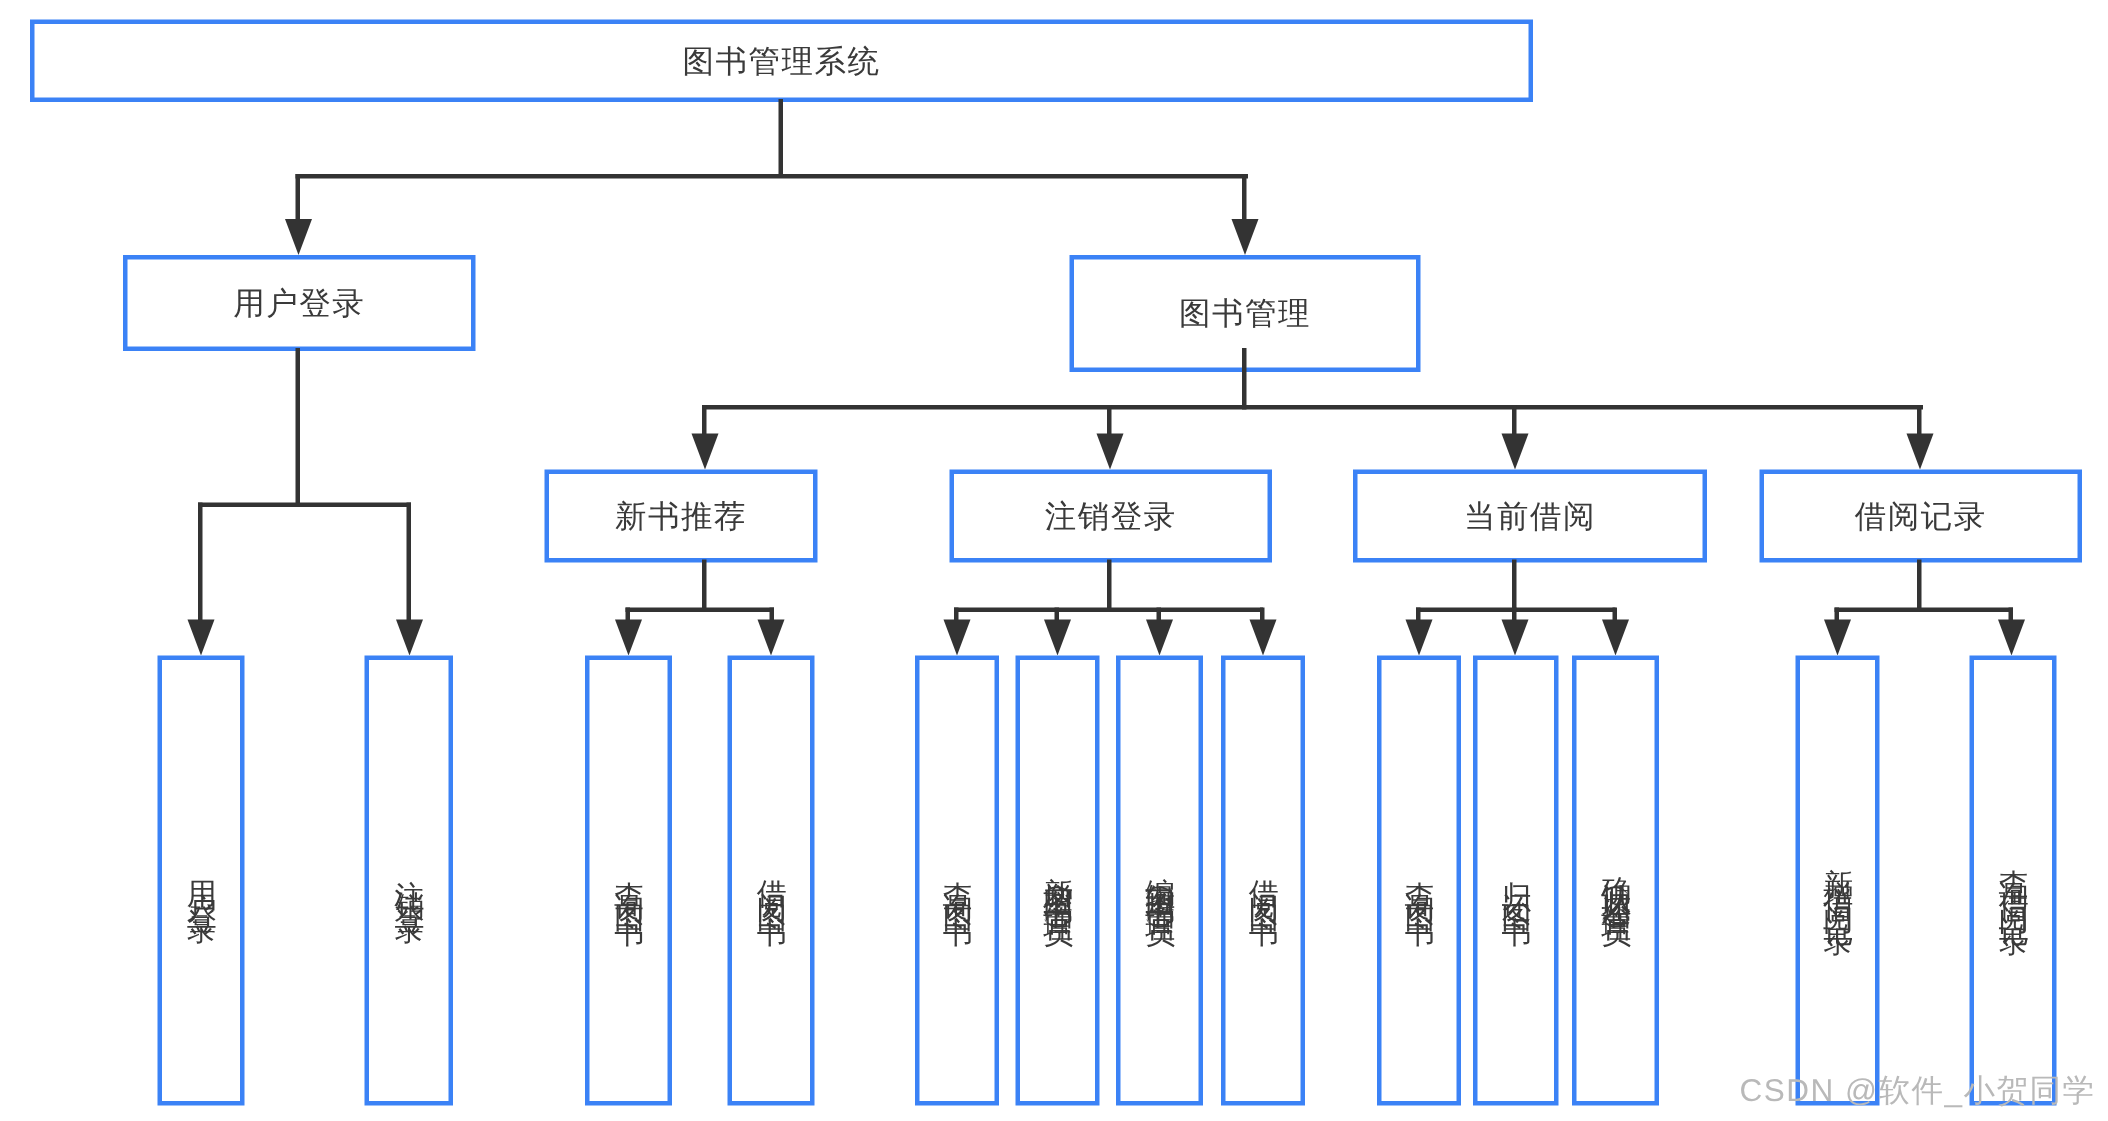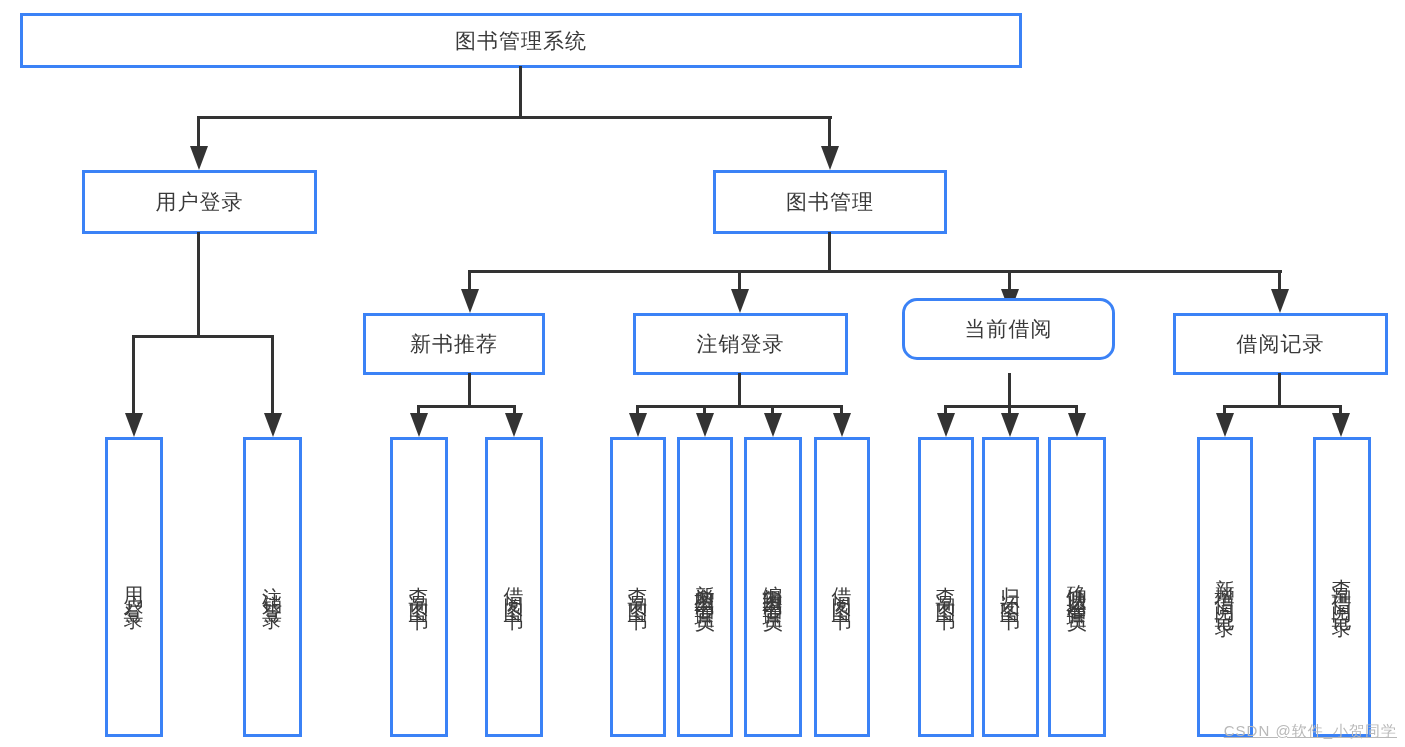--- a/index.html
+++ b/index.html
@@ -33,25 +33,24 @@
   .hline{position:absolute;height:3px;background:#333333;}
   .arrow{
     position:absolute;width:0;height:0;
     border-left:9px solid transparent;
     border-right:9px solid transparent;
     border-top:24px solid #333333;
   }
   .watermark{
     position:absolute;
     right:8px;bottom:6px;
-    font-size:15px;
+    font-size:21px;
     color:#b9b9b9;
     letter-spacing:1px;
     white-space:nowrap;
-    text-decoration:underline;
   }
 </style>
 </head>
 <body>
 
 <div id="stage">
 
   <div class="box box-h" style="left:20px;top:13px;width:1002px;height:55px;">
     <span>图书管理系统</span>
   </div>
@@ -59,21 +58,21 @@
   <div class="vline" style="left:519px;top:66px;height:52px;"></div>
   <div class="hline" style="left:197px;top:116px;width:635px;"></div>
   <div class="vline" style="left:197px;top:116px;height:32px;"></div>
   <div class="arrow" style="left:190px;top:146px;"></div>
   <div class="vline" style="left:828px;top:116px;height:32px;"></div>
   <div class="arrow" style="left:821px;top:146px;"></div>
 
   <div class="box box-h" style="left:82px;top:170px;width:235px;height:64px;">
     <span>用户登录</span>
   </div>
-  <div class="box box-h" style="left:713px;top:170px;width:234px;height:64px;">
+  <div class="box box-h" style="left:713px;top:170px;width:234px;height:78px;">
     <span>图书管理</span>
   </div>
 
   <div class="vline" style="left:197px;top:232px;height:106px;"></div>
   <div class="hline" style="left:132px;top:335px;width:142px;"></div>
   <div class="vline" style="left:132px;top:335px;height:80px;"></div>
   <div class="arrow" style="left:125px;top:413px;"></div>
   <div class="vline" style="left:271px;top:335px;height:80px;"></div>
   <div class="arrow" style="left:264px;top:413px;"></div>
 
@@ -87,21 +86,21 @@
   <div class="arrow" style="left:1001px;top:289px;"></div>
   <div class="vline" style="left:1278px;top:270px;height:22px;"></div>
   <div class="arrow" style="left:1271px;top:289px;"></div>
 
   <div class="box box-h" style="left:363px;top:313px;width:182px;height:62px;">
     <span>新书推荐</span>
   </div>
   <div class="box box-h" style="left:633px;top:313px;width:215px;height:62px;">
     <span>注销登录</span>
   </div>
-  <div class="box box-h" style="left:902px;top:298px;width:213px;height:62px;border-radius:15px;">
+  <div class="box box-h" style="left:902px;top:313px;width:236px;height:62px;">
     <span>当前借阅</span>
   </div>
   <div class="box box-h" style="left:1173px;top:313px;width:215px;height:62px;">
     <span>借阅记录</span>
   </div>
 
   <div class="vline" style="left:468px;top:373px;height:34px;"></div>
   <div class="hline" style="left:417px;top:405px;width:99px;"></div>
   <div class="vline" style="left:417px;top:405px;height:12px;"></div>
   <div class="arrow" style="left:410px;top:413px;"></div>

